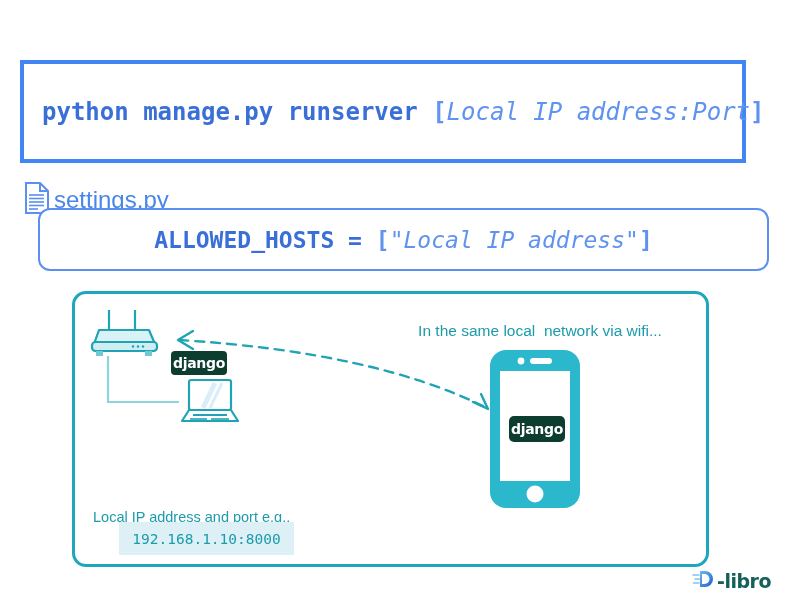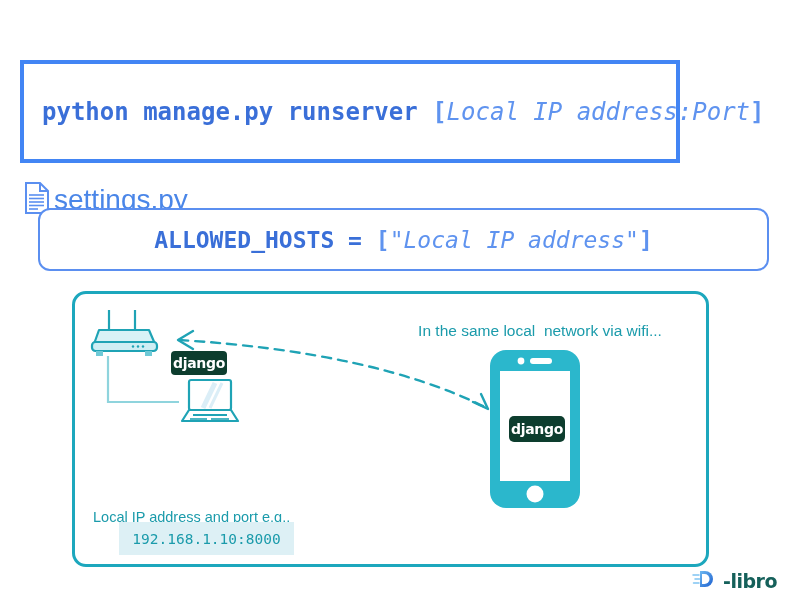--- a/index.html
+++ b/index.html
@@ -14,21 +14,21 @@
     overflow: hidden;
     font-family: "Liberation Sans", sans-serif;
     -webkit-font-smoothing: antialiased;
   }
 
   
   #command-box {
     position: absolute;
     left: 20px;
     top: 60px;
-    width: 660px;
+    width: 726px;
     height: 103px;
     box-sizing: border-box;
     border: 4px solid #4285f4;
     background: #ffffff;
     display: flex;
     align-items: center;
     padding-left: 18px;
   }
   .code-line {
     font-family: "DejaVu Sans Mono", "Liberation Mono", monospace;
@@ -54,21 +54,21 @@
   
   #settings-label-row {
     position: absolute;
     left: 24px;
     top: 181px;
     display: flex;
     align-items: center;
     gap: 4px;
   }
   #settings-label {
-    font-size: 28px;
+    font-size: 24px;
     color: #4a86e8;
     font-family: "Liberation Sans", sans-serif;
   }
 
   
   #allowed-hosts-box {
     position: absolute;
     left: 38px;
     top: 208px;
     width: 731px;
@@ -225,21 +225,21 @@
     justify-content: center;
   }
 
   
   #brand-logo {
     position: absolute;
     left: 692px;
     top: 568px;
     display: flex;
     align-items: center;
-    gap: 7px;
+    gap: 1px;
   }
   #brand-word {
     font-family: "DejaVu Sans", sans-serif;
     font-size: 19px;
     font-weight: bold;
     color: #15605a;
     letter-spacing: -0.5px;
   }
 </style>
 </head>

